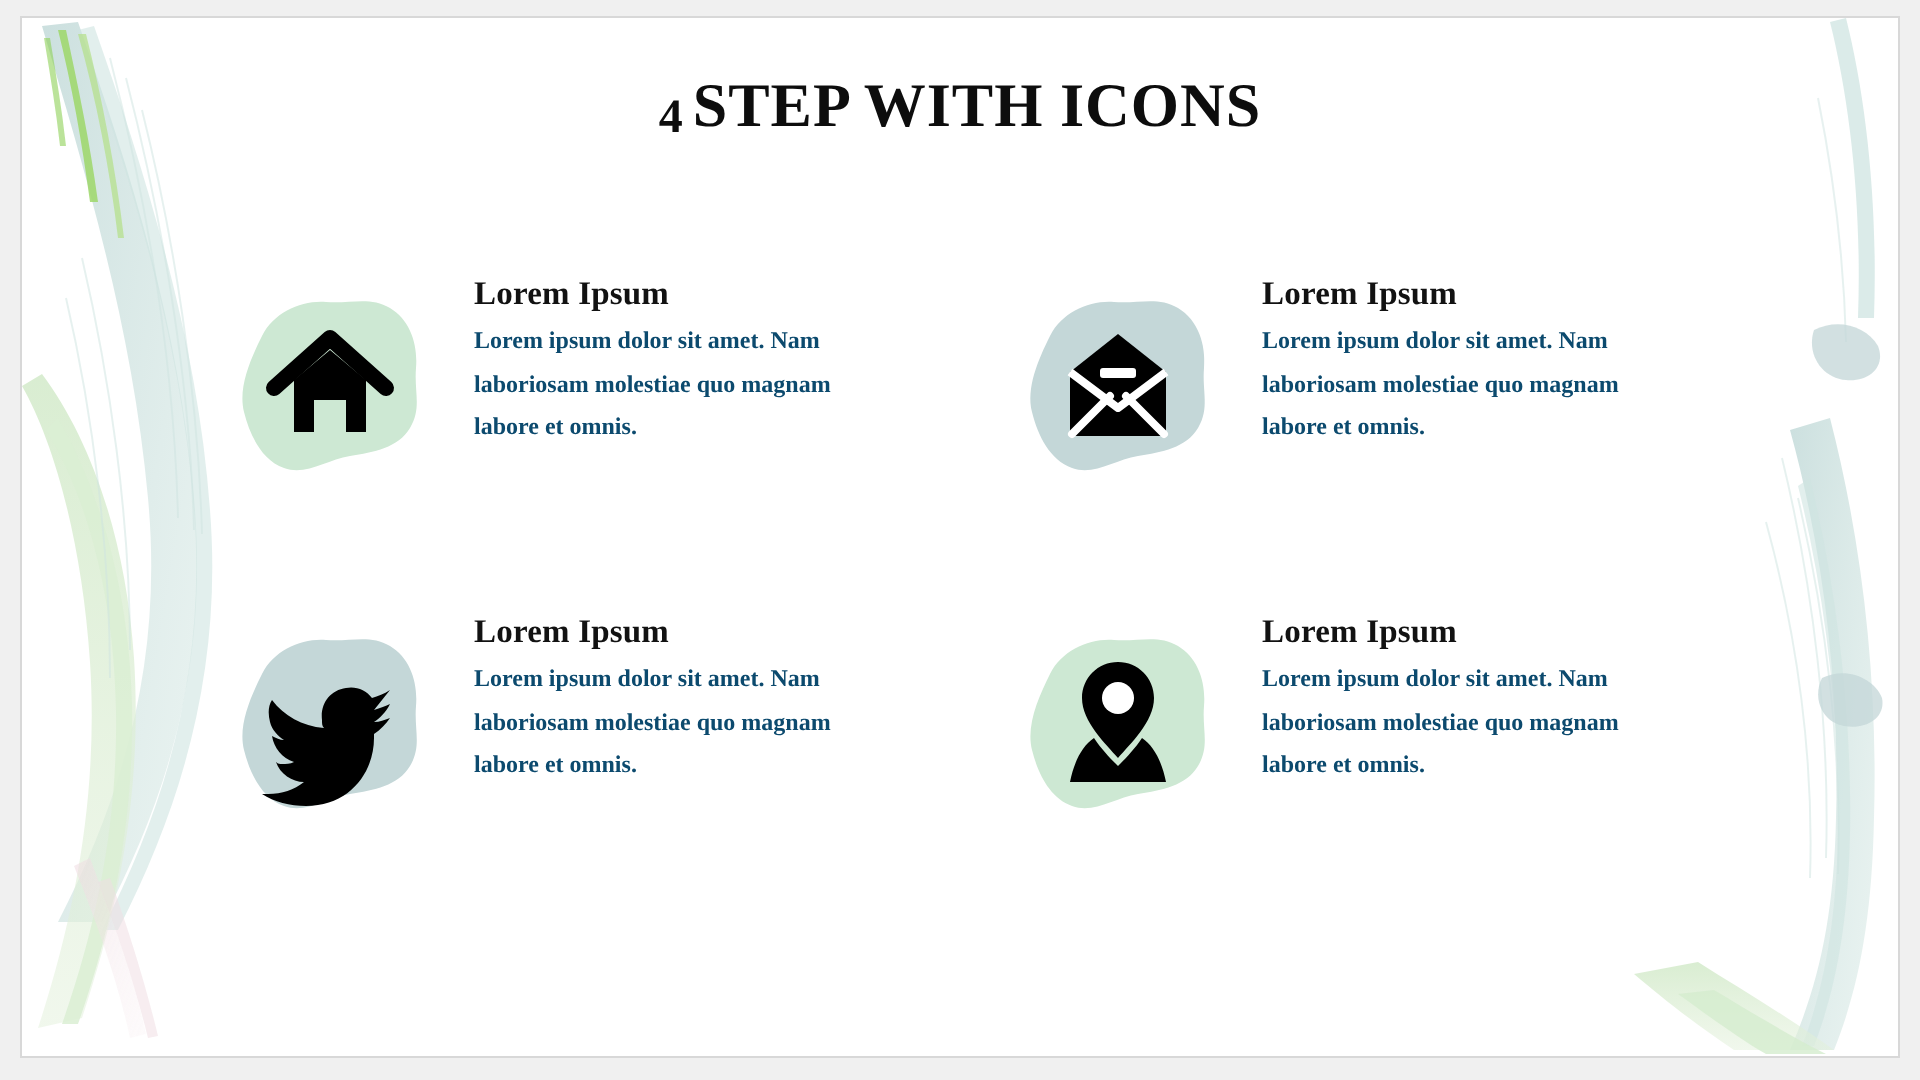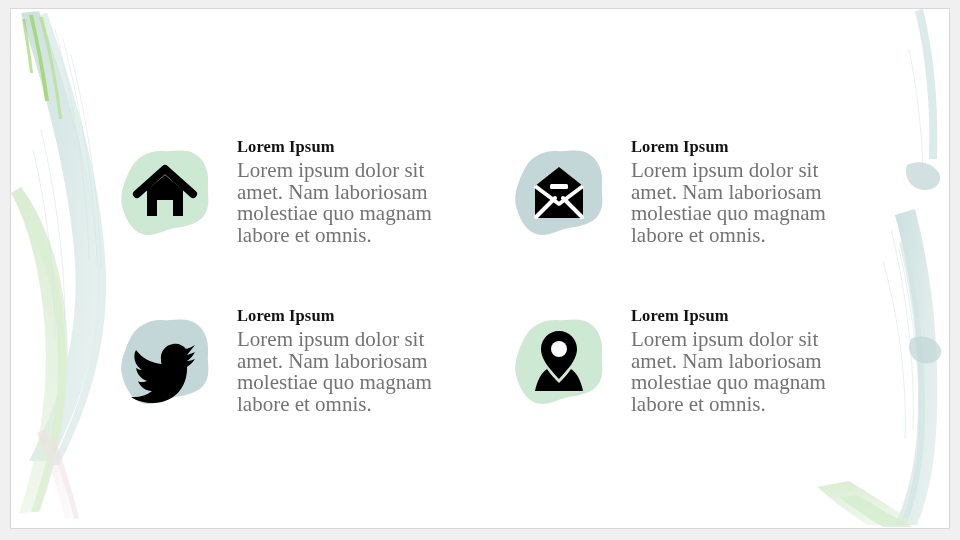--- a/index.html
+++ b/index.html
@@ -135,23 +135,23 @@
     font-family: "Liberation Serif", "DejaVu Serif", serif;
     font-weight: bold;
     font-size: 16.5px;
     color: #121212;
     line-height: 19px;
     margin: 0 0 4px 0;
     letter-spacing: 0.1px;
   }
   .item-body {
     font-family: "Liberation Serif", "DejaVu Serif", serif;
-    font-weight: normal;
-    font-size: 21px;
-    color: #737373;
+    font-weight: bold;
+    font-size: 12px;
+    color: #0c4a6e;
     line-height: 21.5px;
     margin: 0;
   }
 </style>
 </head>
 <body>
 
 <div class="slide">
   <div class="slide-shadow"></div>
   <div class="slide-page">
@@ -220,20 +220,23 @@
           <path d="M 898 40 C 906 80, 911 122, 912 162"></path>
         </g>
 
         <g opacity="0.85">
           <path d="M 896 156 C 908 150, 922 154, 928 164 C 932 174, 924 182, 912 181 C 900 180, 892 168, 896 156 Z" fill="#c4d7d8" opacity="0.9"></path>
           <path d="M 900 330 C 912 324, 926 330, 930 340 C 932 350, 922 356, 911 354 C 900 352, 895 340, 900 330 Z" fill="#c4d7d8" opacity="0.9"></path>
         </g>
       </svg>
     </div>
 
+    <div class="title">
+      <span class="title-num">4</span><span>STEP WITH ICONS</span>
+    </div>
 
     <div class="items">
 
       <div class="item item-r0c0">
         <div class="icon-blob">
           <svg viewBox="0 0 104 104" xmlns="http://www.w3.org/2000/svg">
             <path d="M18 26 C24 14, 38 8, 50 9 C62 10, 72 6, 82 12 C92 18, 96 30, 95 42
                      C94 54, 98 62, 92 72 C86 82, 74 84, 62 86 C50 88, 40 96, 29 92
                      C18 88, 12 76, 9 64 C6 52, 12 38, 18 26 Z" fill="#cde8d3"></path>
           </svg>

